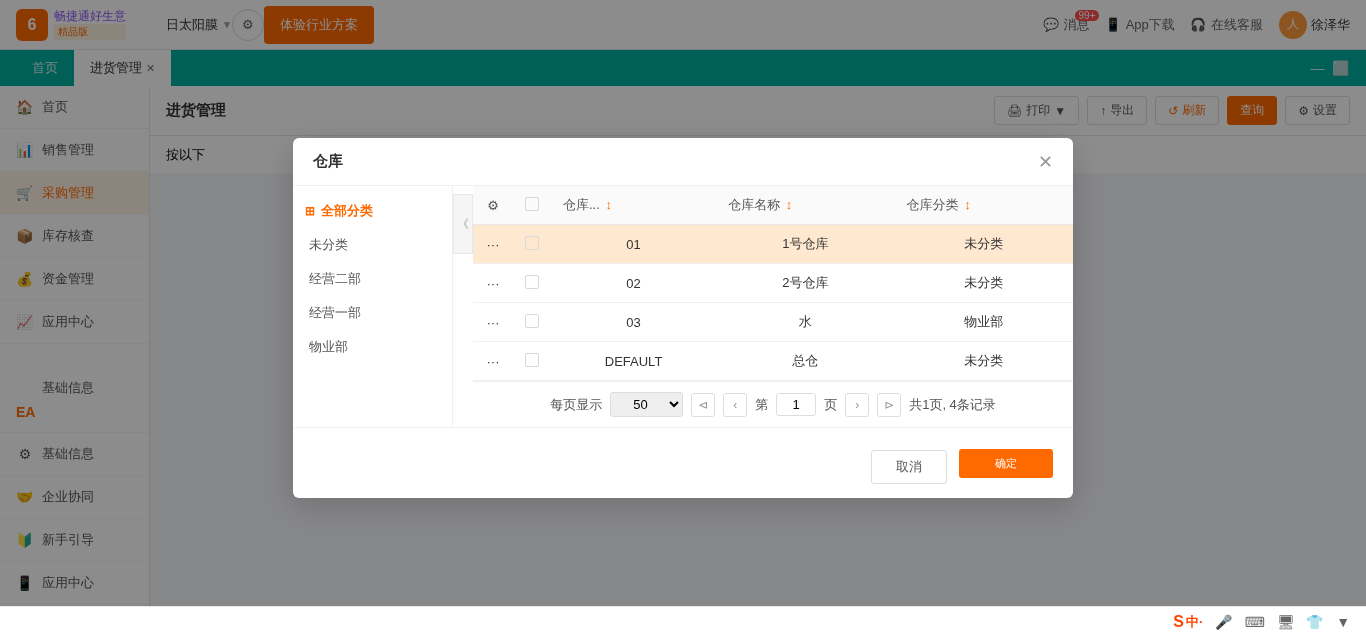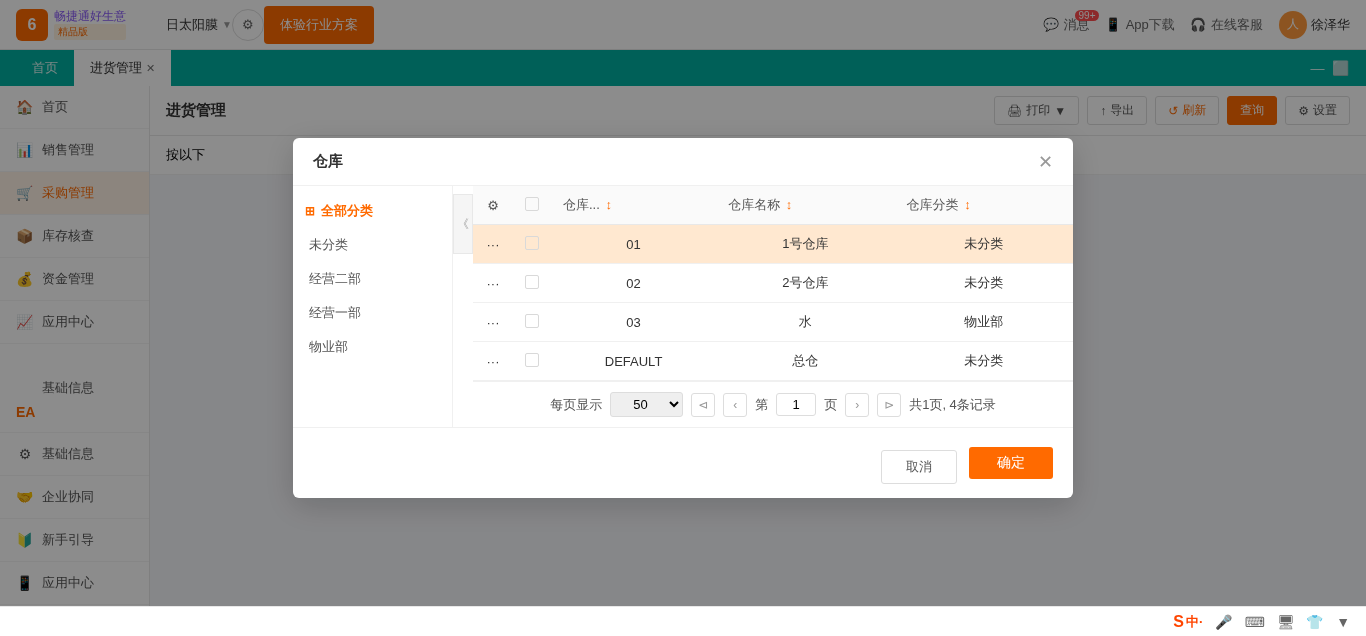--- a/index.html
+++ b/index.html
@@ -447,27 +447,27 @@
       padding: 7px 24px;
       border: 1px solid #ddd;
       border-radius: 3px;
       background: #fff;
       cursor: pointer;
       font-size: 13px;
       color: #555;
       margin-top: 8px;
     }
     .confirm-btn {
-      padding: 7px 28px;
+      padding: 7px 36px;
       background: #ff6a00;
       color: #fff;
       border: none;
       border-radius: 3px;
       cursor: pointer;
-      font-size: 14px;
+      font-size: 11px;
     }
 
     
     .bottom-bar {
       position: fixed;
       bottom: 0;
       left: 0;
       right: 0;
       height: 30px;
       background: #fff;

